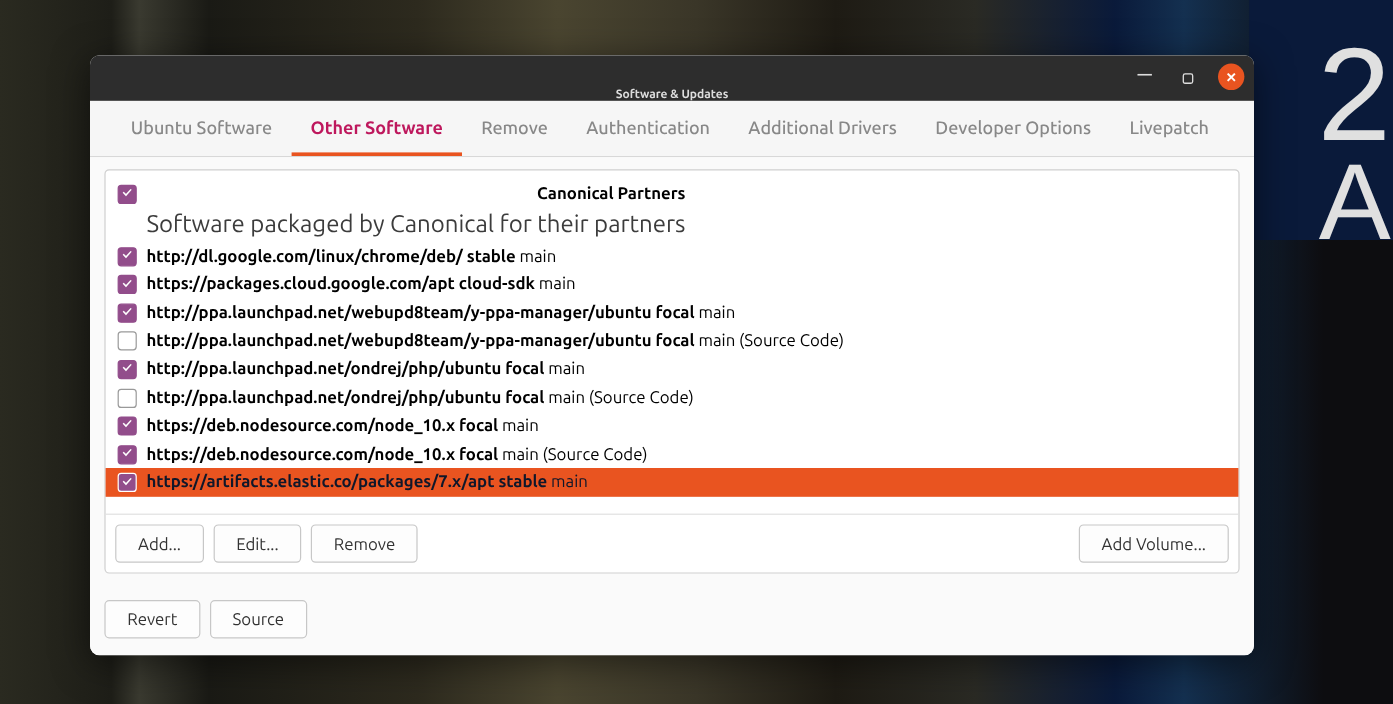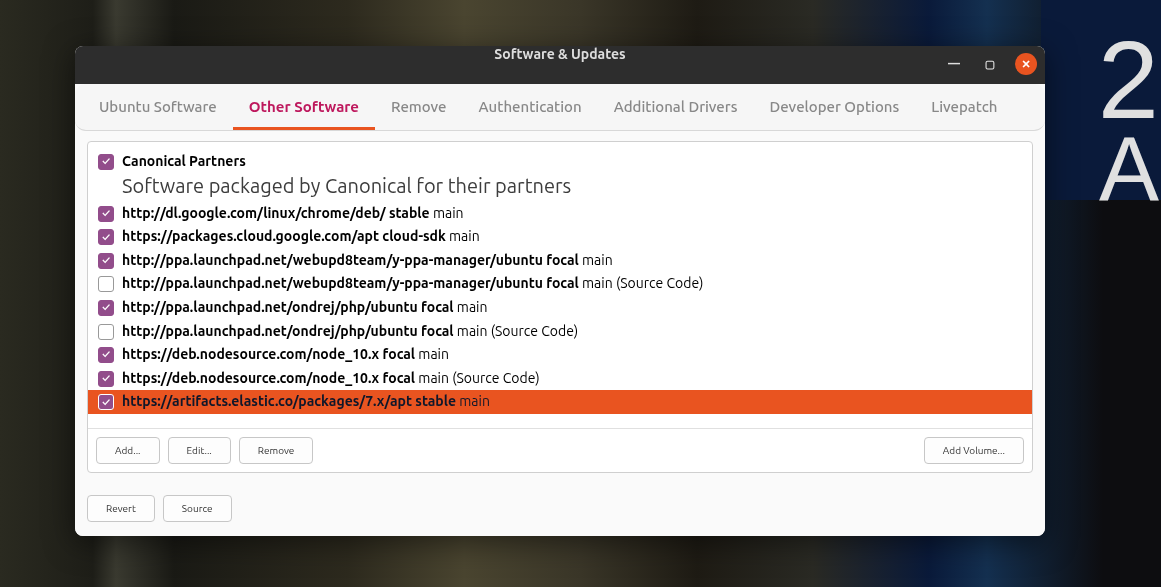--- a/index.html
+++ b/index.html
@@ -44,47 +44,46 @@
     background: #fafafa;
     border-radius: 8px;
     box-shadow: 0 6px 30px rgba(0,0,0,0.5);
     overflow: hidden;
   }
   .titlebar {
     background: #2d2d2d;
     color: #ddd;
     height: 38px;
     display: flex;
-    align-items: flex-start;
+    align-items: flex-end;
     justify-content: center;
     position: relative;
     font-weight: 600;
-    font-size: 14px;
+    font-size: 10px;
   }
   .titlebar .controls {
     position: absolute; right: 8px; top: 7px;
     display: flex; gap: 14px; align-items: center;
   }
   .ctrl {
     width: 22px; height: 22px; border-radius: 50%;
     display: flex; align-items: center; justify-content: center;
     color: #ddd; font-size: 12px;
   }
   .ctrl.min, .ctrl.max { background: transparent; }
   .ctrl.min::before { content:"—"; font-weight:bold; position:relative; top:-2px;}
   .ctrl.max::before { content:"▢"; font-size:11px;}
   .ctrl.close { background: #e95420; color:#fff; }
   .ctrl.close::before { content:"✕"; font-size:11px; font-weight:bold;}
 
   .tabs {
     display: flex;
     background: #f6f6f6;
     border-bottom: 1px solid #d8d8d8;
-    padding: 0 8px;
-    border-radius: 11px;
+    padding: 0 18px;
   }
   .tab {
     padding: 14px 16px 12px;
     color: #888;
     font-size: 15px;
     cursor: pointer;
     border-bottom: 3px solid transparent;
     font-weight: 500;
   }
   .tab.active {
@@ -98,20 +97,21 @@
     background: #fafafa;
   }
   .list-frame {
     background: #fff;
     border: 1px solid #cfcfcf;
     border-radius: 4px;
     padding: 0;
   }
   .list {
     padding: 8px 0 14px;
+    text-align: right;
   }
   .row {
     display: flex;
     align-items: flex-start;
     padding: 2px 8px;
     line-height: 1.4;
   }
   .row.selected {
     background: #e95420;
     color: #0f172a;
@@ -143,21 +143,21 @@
     padding: 8px;
     gap: 8px;
     border-top: 1px solid #e0e0e0;
   }
   .list-actions .spacer { flex: 1; }
   button.gtk {
     background: #fdfdfd;
     border: 1px solid #c7c7c7;
     border-radius: 4px;
     padding: 7px 18px;
-    font-size: 10px;
+    font-size: 14px;
     color: #333;
     cursor: pointer;
     font-family: inherit;
   }
 
   .dialog-actions {
     display:flex;
     justify-content:flex-start;
     gap: 8px;
     padding: 10px 12px 14px;

